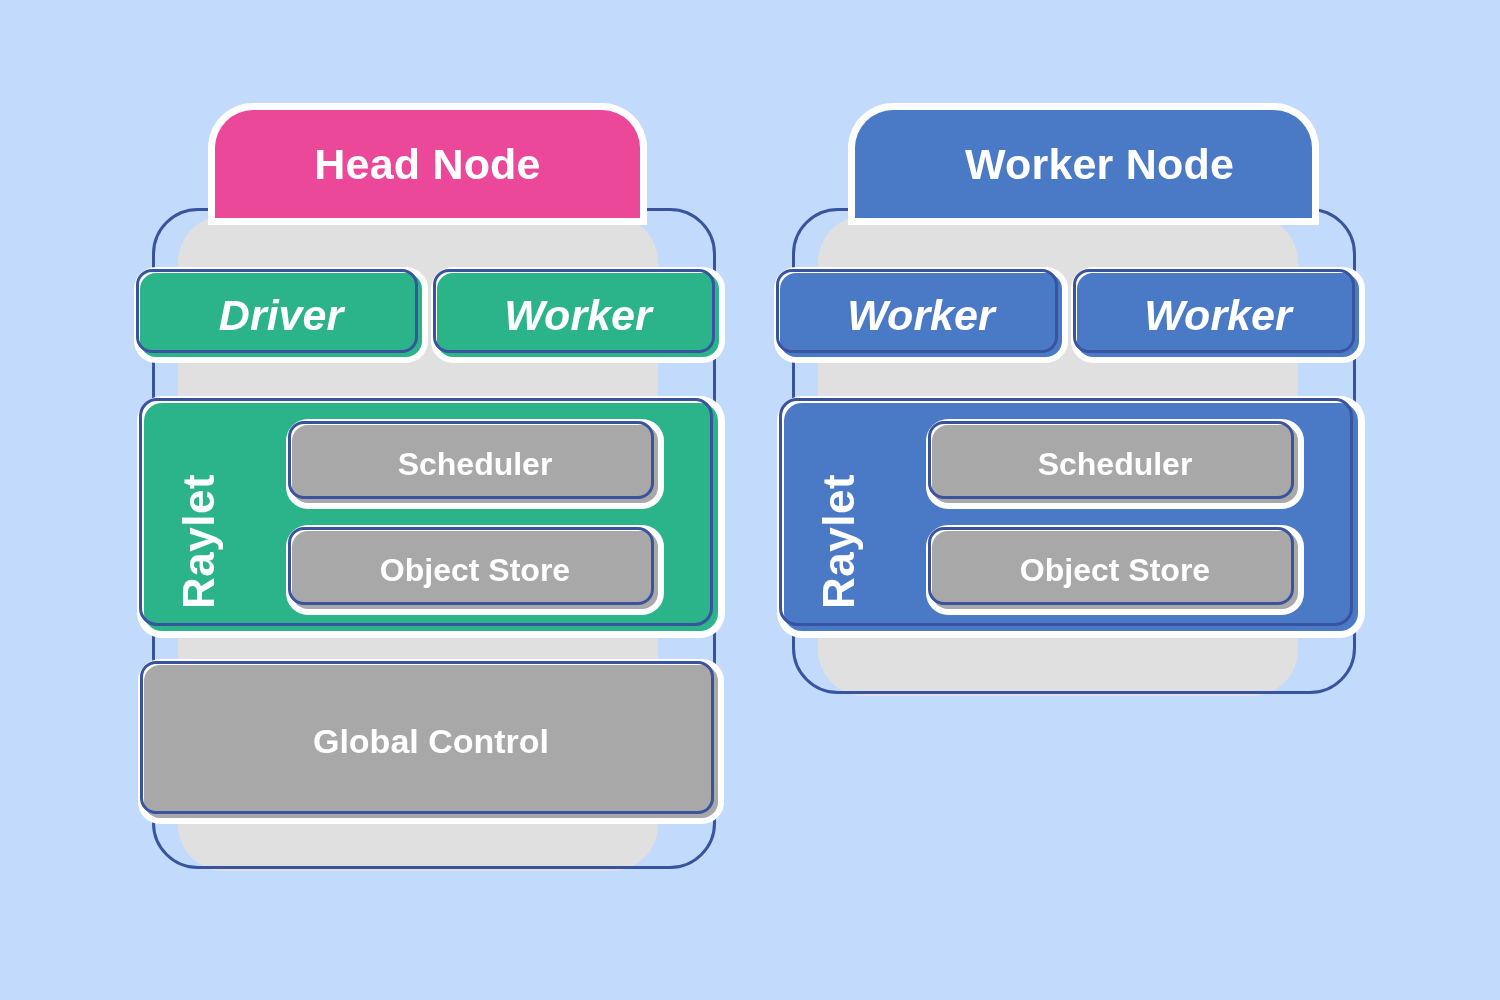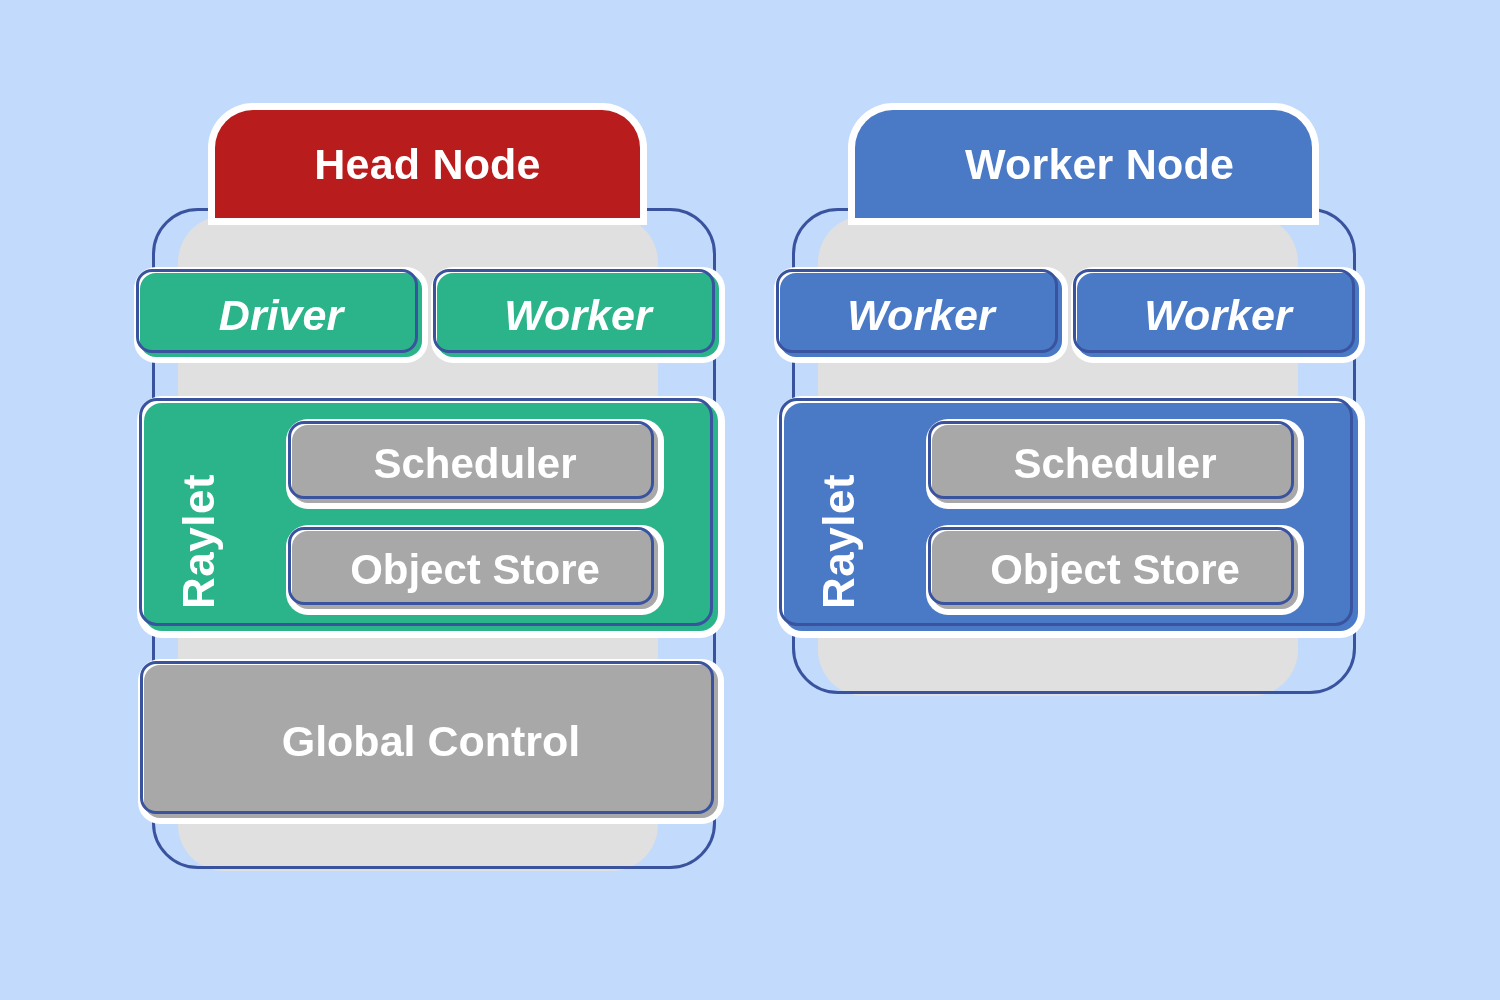--- a/index.html
+++ b/index.html
@@ -76,22 +76,22 @@
     border: 3px solid #39539e;
     border-radius: 16px;
     pointer-events: none;
   }
 
   .chip.green  { background: #2bb489; }
   .chip.blue   { background: #4a79c6; }
   .chip.grey   { background: #a8a8a8; }
 
   .chip.proc   { font-size: 43px; font-style: italic; }
-  .chip.sub    { font-size: 42px; }
-  .chip.gcs    { font-size: 43px; line-height: 1.18; text-align: right; }
+  .chip.sub    { font-size: 32px; }
+  .chip.gcs    { font-size: 34px; line-height: 1.18; text-align: right; }
 
   
   .raylet {
     position: absolute;
     border-radius: 18px;
     box-shadow: 0 0 0 7px #ffffff;
   }
   .raylet::after {
     content: "";
     position: absolute;
@@ -121,21 +121,21 @@
 <body>
 
 <div id="canvas">
 
   <div class="node">
 
     <div class="node-body" style="left:178px; top:216px; width:480px; height:655px;"></div>
 
     <div class="node-outline" style="left:152px; top:208px; width:558px; height:655px;"></div>
 
-    <div class="node-header" style="left:215px; top:110px; width:425px; height:108px; background:#b91c1c;">Head Node</div>
+    <div class="node-header" style="left:215px; top:110px; width:425px; height:108px; background:#ec4899;">Head Node</div>
 
     <div class="chip green proc" style="left:140px; top:273px; width:282px; height:84px;">Driver</div>
 
     <div class="chip green proc" style="left:437px; top:273px; width:282px; height:84px;">Worker</div>
 
     <div class="raylet green" style="left:144px; top:403px; width:574px; height:228px;">
 
       <div class="raylet-label" style="left:30px; top:22px; height:184px;">Raylet</div>
 
       <div class="chip grey sub" style="left:148px; top:22px; width:366px; height:78px;">Scheduler</div>

